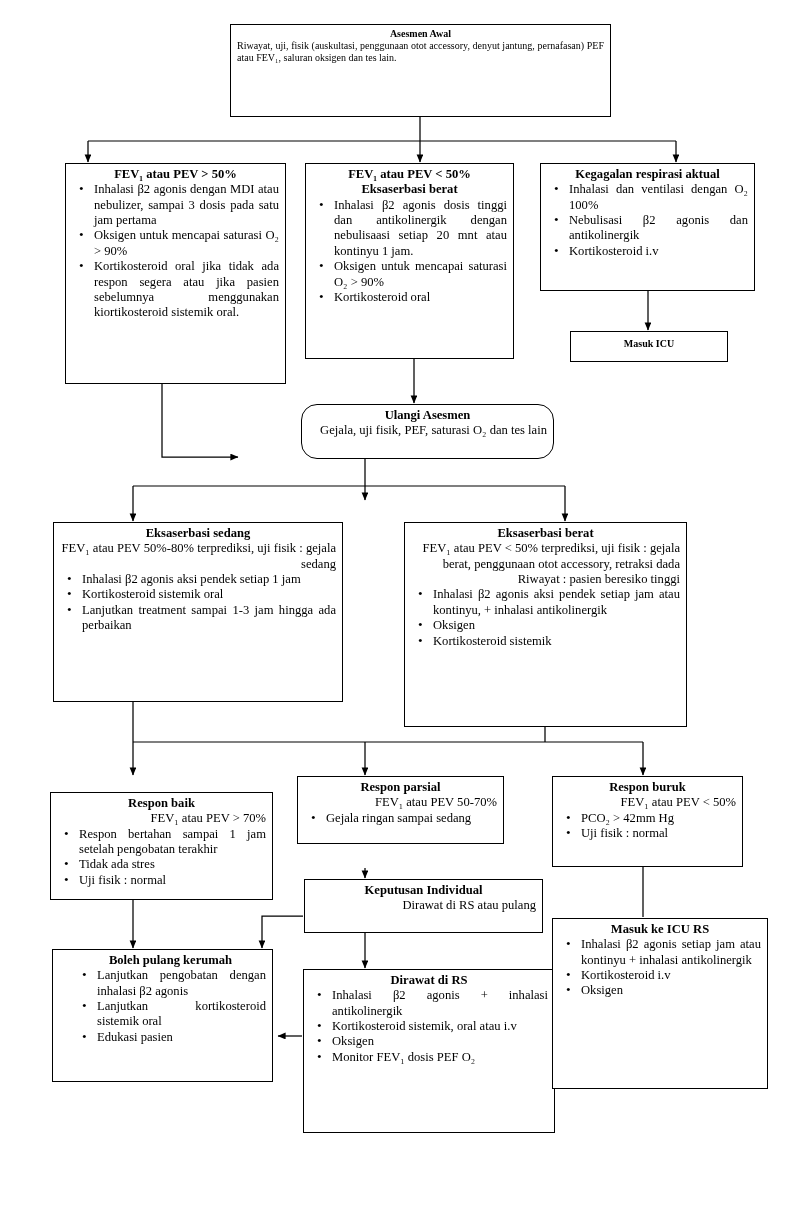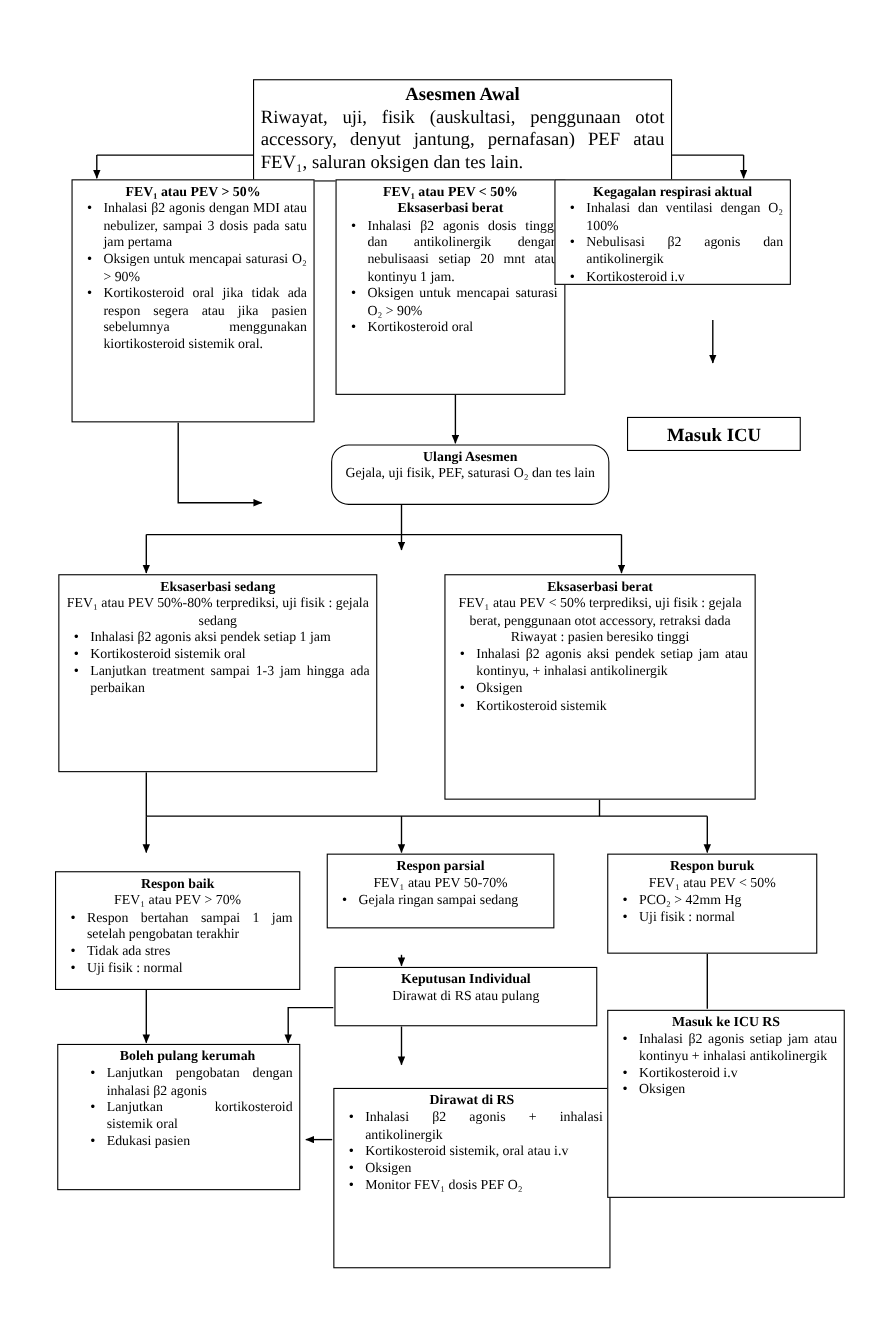--- a/index.html
+++ b/index.html
@@ -4,26 +4,26 @@
 <style>
   html,body{margin:0;padding:0;background:#ffffff;}
   body{width:800px;height:1214px;position:relative;
        font-family:"Liberation Serif","DejaVu Serif",serif;
        color:#000;-webkit-font-smoothing:none;}
   #stage{position:relative;width:800px;height:1214px;overflow:hidden;}
   svg.conn{position:absolute;left:0;top:0;width:800px;height:1214px;pointer-events:none;}
   .box{position:absolute;border:1px solid #000;background:#fff;box-sizing:border-box;
        padding:3px 6px 4px 6px;}
   .ttl{font-weight:bold;text-align:center;display:block;line-height:1.22;}
-  .ln{display:block;line-height:1.22;text-align:center;}
+  .ln{display:block;line-height:1.22;text-align:right;}
   .just{text-align:justify;text-justify:inter-word;}
   ul.bl{list-style:none;margin:0;padding:0;}
   ul.bl>li{position:relative;padding-left:22px;line-height:1.22;margin:0 0 0 0;}
   ul.bl>li:before{content:"\2022";position:absolute;left:7px;top:-1px;font-size:1.05em;}
-  .s14{font-size:17px;margin-top:48px;}
+  .s14{font-size:10px;}
   .s13{font-size:12.6px;}
 </style>
 </head>
 <body>
 
 <div id="stage">
 
   <svg class="conn" viewBox="0 0 800 1214" xmlns="http://www.w3.org/2000/svg">
     <defs>
       <marker id="ah" markerWidth="10" markerHeight="10" refX="7.6" refY="3.4" orient="auto" markerUnits="userSpaceOnUse">
@@ -89,21 +89,21 @@
   <div class="box s13" style="left:305px;top:163px;width:209px;height:196px;">
     <span class="ttl">FEV₁ atau PEV &lt; 50%</span>
     <span class="ttl">Eksaserbasi berat</span>
     <ul class="bl">
       <li class="just">Inhalasi β2 agonis dosis tinggi dan antikolinergik dengan nebulisaasi setiap 20 mnt atau kontinyu 1 jam.</li>
       <li class="just">Oksigen untuk mencapai saturasi O₂ &gt; 90%</li>
       <li class="just">Kortikosteroid oral</li>
     </ul>
   </div>
 
-  <div class="box s13" style="left:504px;top:163px;width:215px;height:96px;">
+  <div class="box s13" style="left:540px;top:163px;width:215px;height:128px;">
     <span class="ttl">Kegagalan respirasi aktual</span>
     <ul class="bl">
       <li class="just">Inhalasi dan ventilasi dengan O₂ 100%</li>
       <li class="just">Nebulisasi β2 agonis dan antikolinergik</li>
       <li class="just">Kortikosteroid i.v</li>
     </ul>
   </div>
 
   <div class="box s14" style="left:570px;top:331px;width:158px;height:31px;padding-top:6px;">
     <span class="ttl">Masuk ICU</span>
@@ -169,21 +169,21 @@
 
   <div class="box s13" style="left:52px;top:949px;width:221px;height:133px;padding-left:22px;">
     <span class="ttl">Boleh pulang kerumah</span>
     <ul class="bl">
       <li class="just">Lanjutkan pengobatan dengan inhalasi β2 agonis</li>
       <li class="just">Lanjutkan kortikosteroid sistemik oral</li>
       <li class="just">Edukasi pasien</li>
     </ul>
   </div>
 
-  <div class="box s13" style="left:303px;top:989px;width:252px;height:164px;">
+  <div class="box s13" style="left:303px;top:969px;width:252px;height:164px;">
     <span class="ttl">Dirawat di RS</span>
     <ul class="bl">
       <li class="just">Inhalasi β2 agonis + inhalasi antikolinergik</li>
       <li class="just">Kortikosteroid sistemik, oral atau i.v</li>
       <li>Oksigen</li>
       <li>Monitor FEV₁ dosis PEF O₂</li>
     </ul>
   </div>
 
   <div class="box s13" style="left:552px;top:918px;width:216px;height:171px;">

